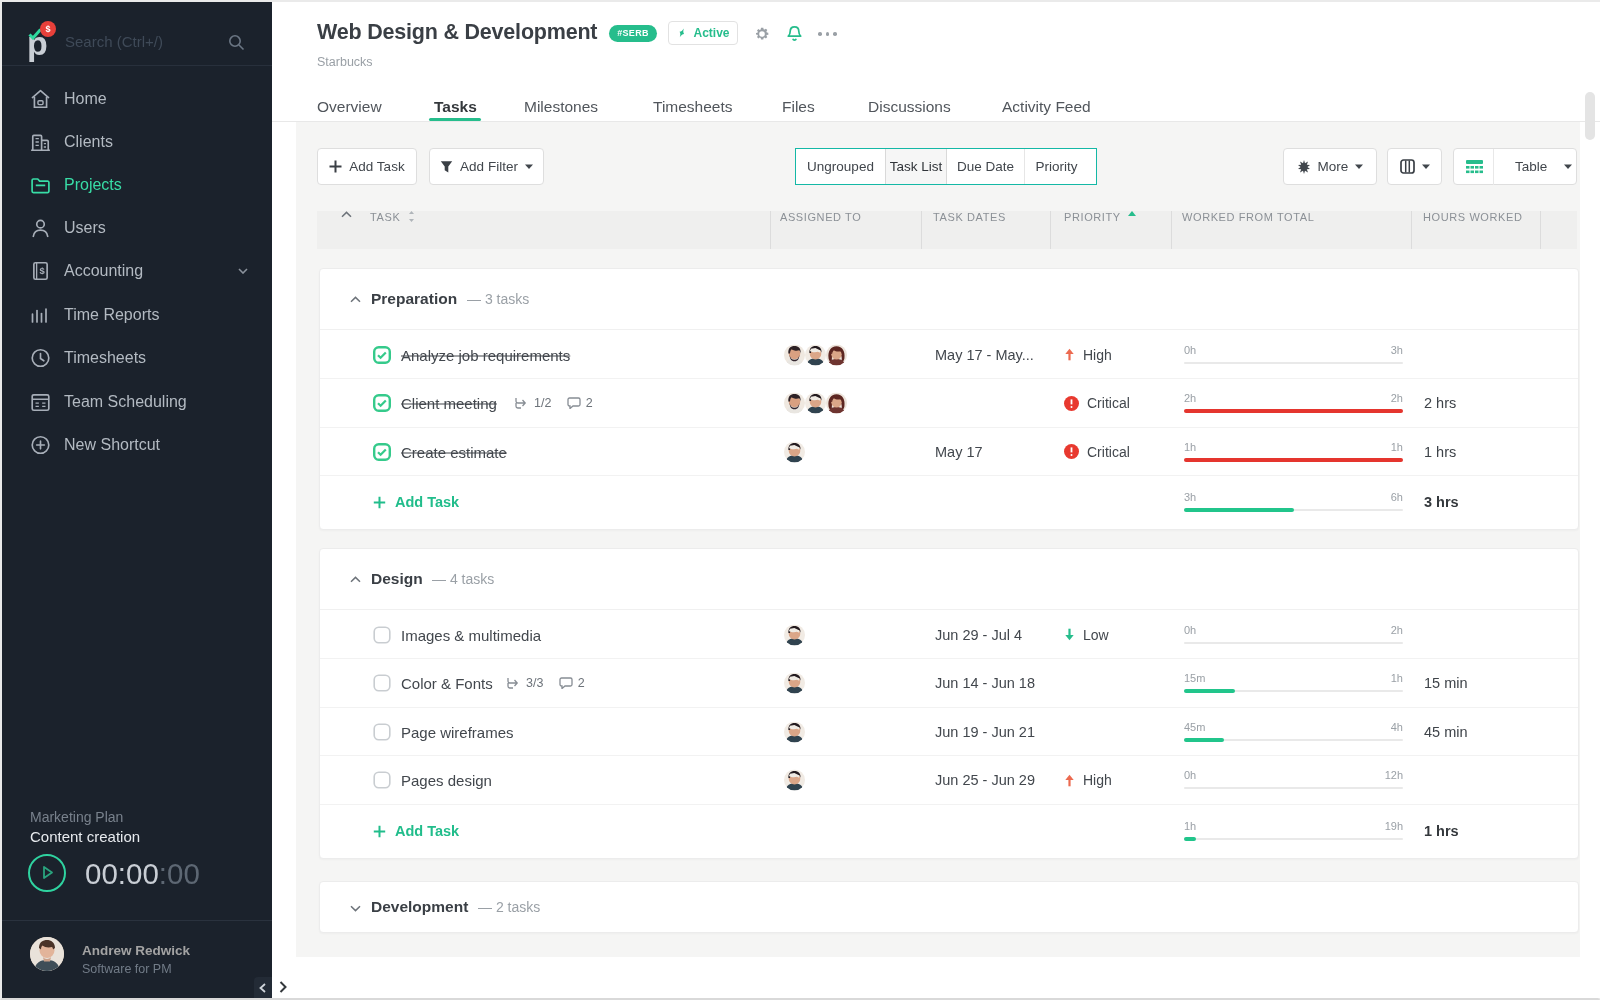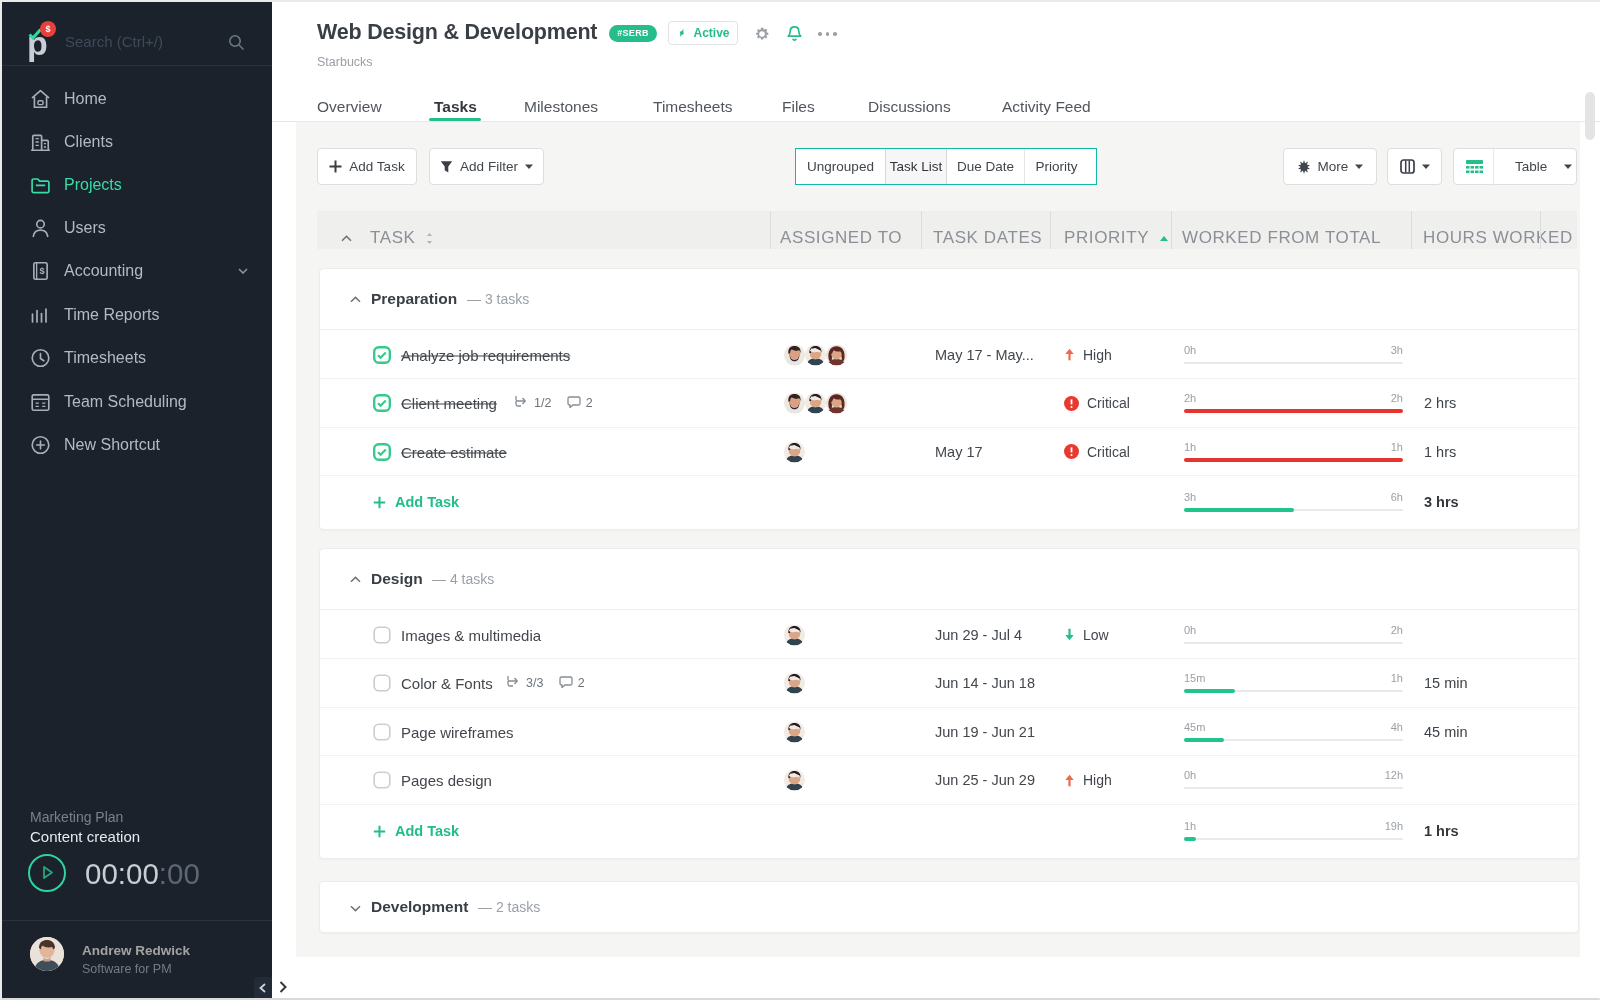--- a/index.html
+++ b/index.html
@@ -11,39 +11,39 @@
 .navitem .lbl{position:absolute;left:62px;top:50%;transform:translateY(-50%)}
 .navitem svg{position:absolute;left:28px;top:50%;transform:translateY(-50%);width:21px;height:21px}
 .navitem svg.car{width:10px;height:6px;left:236px;transform:none}
 .navitem.active{color:#38dda6}
 
 #main{position:absolute;left:270px;top:0;width:1328px;height:996px;background:#fff}
 #gpanel{position:absolute;left:24px;top:120px;width:1284px;height:835px;background:#f5f5f4}
 #foot{position:absolute;left:24px;top:955px;width:1284px;height:41px;background:#fff;border-top:1px solid #e3e3e3}
 .btn{position:absolute;background:#fff;border:1px solid #dedede;border-radius:4px;color:#41464c;font-size:13.5px;display:flex;align-items:center;justify-content:center;gap:7px}
 .seg{display:flex;align-items:center;justify-content:center;font-size:13.5px;color:#41464c}
-.th{position:absolute;top:8px;height:38px;font-size:17px;color:#8b9096;letter-spacing:.6px;display:flex;align-items:center}
+.th{position:absolute;top:0;height:38px;font-size:11px;color:#8b9096;letter-spacing:.6px;display:flex;}
 .card{position:absolute;left:47px;width:1260px;background:#fff;border:1px solid #ececec;border-radius:4px;box-shadow:0 1px 2px rgba(0,0,0,.03)}
 .grouphead{position:absolute;left:0;top:0;right:0;height:61px;border-bottom:1px solid #f0f0f0}
 .row{position:absolute;left:0;right:0;height:48px;border-bottom:1px solid #f2f2f2}
 .rowfoot{position:absolute;left:0;right:0;bottom:0;height:54px}
 .tasktitle{position:absolute;left:81px;top:50%;transform:translateY(-50%);font-size:15px;color:#42474d}
 .strike{text-decoration:line-through}
 .tdate{position:absolute;left:615px;top:50%;transform:translateY(-50%);font-size:14.5px;color:#42474d}
 .prio{position:absolute;left:744px;top:50%;transform:translateY(-50%);display:flex;align-items:center;gap:8px;font-size:14px;color:#42474d}
 .barwrap{position:absolute;left:864px;width:219px;top:50%;transform:translateY(-50%);height:22px}
 .barwrap .l{position:absolute;left:0;top:0;font-size:11px;color:#9aa0a6}
 .barwrap .r{position:absolute;right:0;top:0;font-size:11px;color:#9aa0a6}
 .barwrap .track{position:absolute;left:0;right:0;bottom:2px;height:2px;background:#e9e9e9;border-radius:2px}
 .barwrap .fill{position:absolute;left:0;bottom:1px;height:4px;border-radius:2px}
 .hrs{position:absolute;left:1104px;top:50%;transform:translateY(-50%);font-size:14.5px;color:#3e4349}
 .avat{position:absolute;top:50%;transform:translateY(-50%);width:21px;height:21px;border-radius:50%;overflow:hidden}
 .cbx{position:absolute;left:53px;top:50%;transform:translateY(-50%)}
 .addtask{position:absolute;left:53px;top:50%;transform:translateY(-50%);color:#21bd8b;font-size:14.5px;font-weight:bold;display:flex;align-items:center;gap:9px}
-.subico{display:inline-flex;align-items:flex-start;gap:5px;font-size:12.5px;color:#6d737a}
+.subico{display:inline-flex;align-items:center;gap:5px;font-size:12.5px;color:#6d737a}
 </style></head>
 <body>
 <div id="page">
 <svg width="0" height="0" style="position:absolute">
 <symbol id="avA" viewBox="0 0 21 21">
         <rect width="21" height="21" fill="#efe8e0"></rect>
         <path d="M1.5 21c.8-5 4-7.2 9-7.2s8.2 2.2 9 7.2z" fill="#e9e6e1"></path>
         <circle cx="10.5" cy="9" r="5.8" fill="#d9a081"></circle>
         <path d="M4.4 9C3.8 4 6.6 1.6 10.5 1.6S17.2 4 16.6 9c-.3-1.8-.9-2.8-1.5-3.2-2.1.8-5.7.4-7.4-1.1-1 .8-1.5 2-1.7 4.3z" fill="#2e2226"></path>
         <path d="M5.6 10.2c.4 3 2.2 5 4.9 5s4.5-2 4.9-5c-.2 3.8-1.3 6.6-4.9 6.6s-4.7-2.8-4.9-6.6z" fill="#352830"></path>

